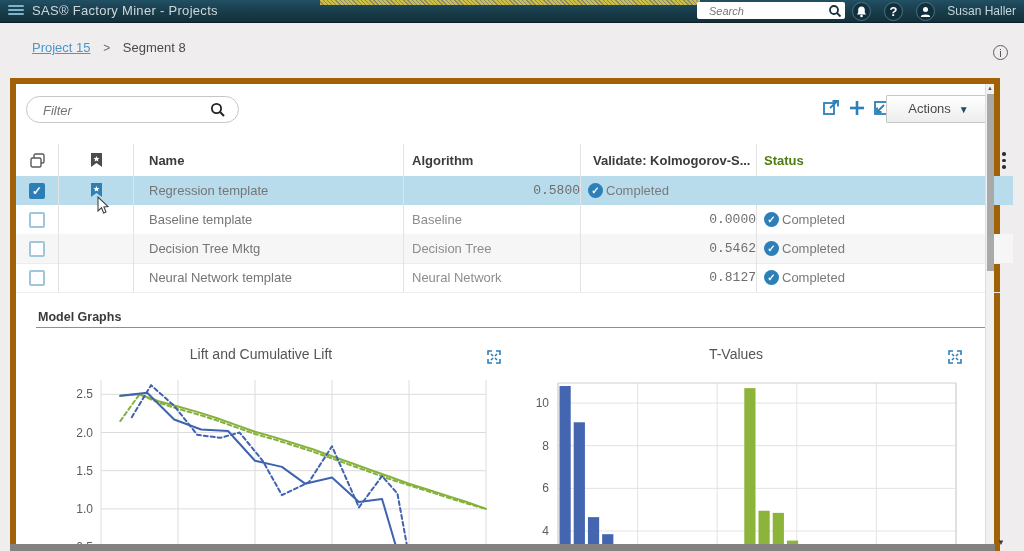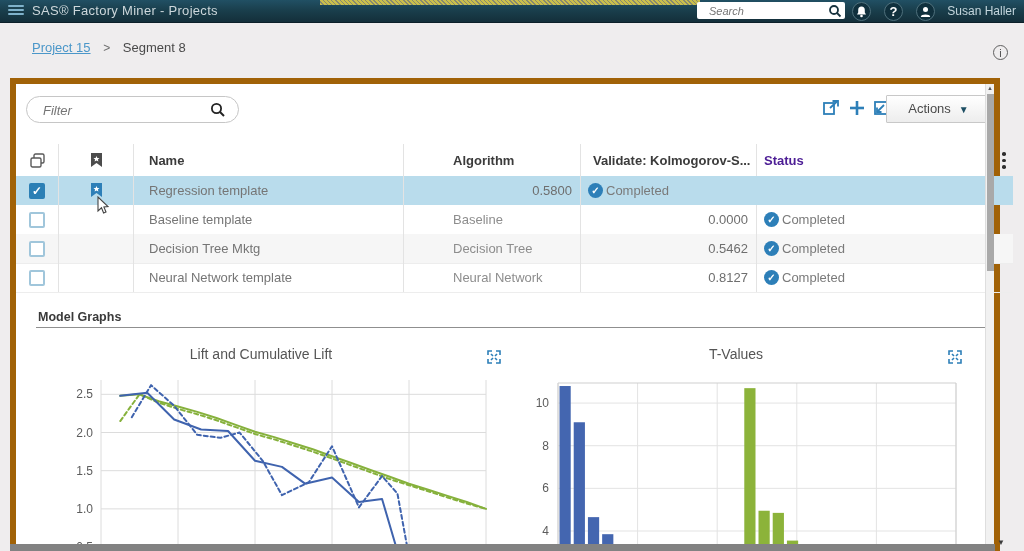--- a/index.html
+++ b/index.html
@@ -48,22 +48,22 @@
   .actions-btn .caret{color:#1d4e63;font-size:10px;margin-left:8px;}
 
   
   .thead{position:absolute;left:0;top:60px;width:997px;height:32px;border-bottom:1px solid #c4c4c4;
     font-size:13px;font-weight:bold;color:#3b3b3b;}
   .trow{position:absolute;left:0;width:997px;height:29px;font-size:13px;color:#757575;}
   .cells{display:grid;grid-template-columns:43px 75px 270px 177px 176px 1fr;height:100%;}
   .cell{border-right:1px solid #e3e3e3;display:flex;align-items:center;box-sizing:border-box;overflow:hidden;}
   .cell:last-child{border-right:none;}
   .cell.name{padding-left:15px;}
-  .cell.alg{padding-left:8px;color:#8d8d8d;margin-left:41px;}
-  .cell.val{justify-content:flex-end;padding-right:8px;color:#6e6e6e;}
+  .cell.alg{padding-left:8px;color:#8d8d8d;}
+  .cell.val{justify-content:flex-end;color:#6e6e6e;font-family:Liberation Mono, monospace;}
   .cell.stat{padding-left:7px;color:#7a7a7a;}
   .cell.center{justify-content:center;}
   .row-sep{border-bottom:1px solid #ededed;}
   .r-sel{background:#b9dcec;}
   .r-alt{background:#f6f6f6;}
   .checkbox{width:16px;height:16px;border:2px solid #a0c6db;border-radius:2px;background:#fff;
     box-sizing:border-box;cursor:pointer;}
   .checkbox.checked{background:#2b7fb5;border-color:#2b7fb5;color:#fff;font-size:12px;font-weight:bold;
     line-height:13px;text-align:center;}
   .chk-circle{width:15px;height:15px;border-radius:50%;background:#2d7fb8;color:#fff;font-size:10px;
@@ -178,21 +178,21 @@
         </div>
         <div class="cell center">
           <svg width="13" height="15" viewBox="0 0 13 15">
               <path d="M1 0 H12 V14 L6.5 10 L1 14 Z" fill="#4c4c4c"></path>
               <path d="M6.5 3 L7.4 4.9 L9.5 5.1 L7.9 6.5 L8.4 8.5 L6.5 7.4 L4.6 8.5 L5.1 6.5 L3.5 5.1 L5.6 4.9 Z" fill="#fff"></path>
             </svg>
         </div>
         <div class="cell name">Name</div>
         <div class="cell alg" style="color:#3b3b3b;">Algorithm</div>
         <div class="cell" style="padding-left:12px;">Validate: Kolmogorov-S...</div>
-        <div class="cell stat" style="color:#4c1d95;">Status</div>
+        <div class="cell stat" style="color:#4d7c0f;">Status</div>
       </div>
     </div>
     <div class="dots3">
         <i></i>
         <i></i>
         <i></i>
       </div>
 
     <div class="trow r-sel" style="top:92px;">
       <div class="cells">

